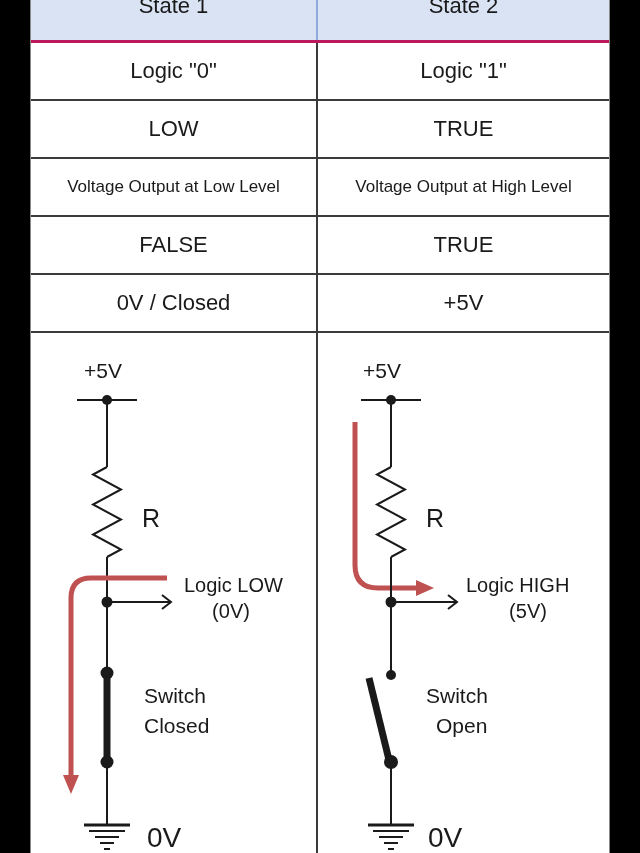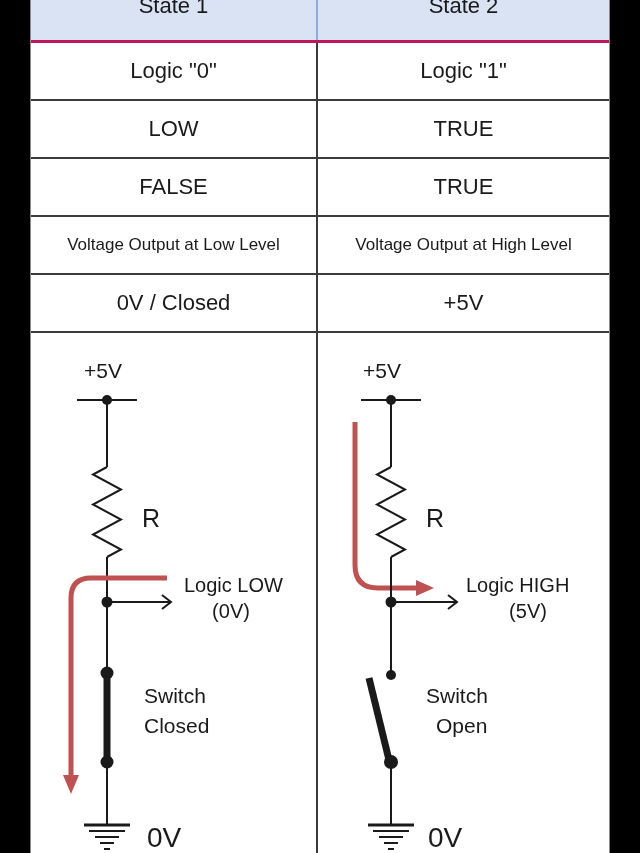--- a/index.html
+++ b/index.html
@@ -53,27 +53,27 @@
     </div>
 
     <div class="row trow">
       <div class="cell c1">Logic "0"</div>
       <div class="cell c2">Logic "1"</div>
     </div>
     <div class="row trow">
       <div class="cell c1">LOW</div>
       <div class="cell c2">TRUE</div>
     </div>
+    <div class="row trow small">
+      <div class="cell c1">Voltage Output at Low Level</div>
+      <div class="cell c2">Voltage Output at High Level</div>
+    </div>
     <div class="row trow">
       <div class="cell c1">FALSE</div>
       <div class="cell c2">TRUE</div>
-    </div>
-    <div class="row trow small">
-      <div class="cell c1">Voltage Output at Low Level</div>
-      <div class="cell c2">Voltage Output at High Level</div>
     </div>
     <div class="row trow">
       <div class="cell c1">0V / Closed</div>
       <div class="cell c2">+5V</div>
     </div>
 
     <div class="row crow">
 
       <div class="cell c1">
         <svg width="285" height="530" viewBox="0 0 285 530">

